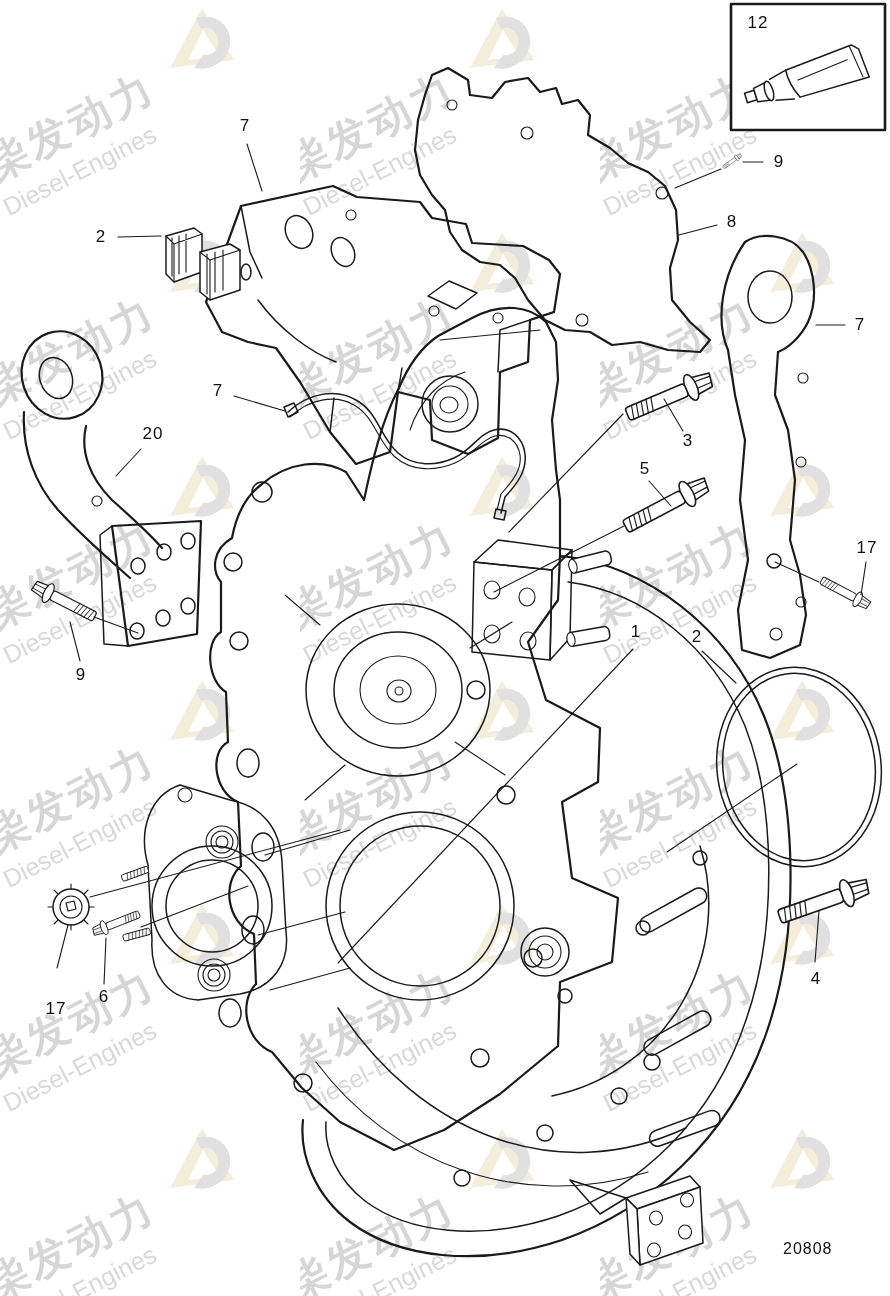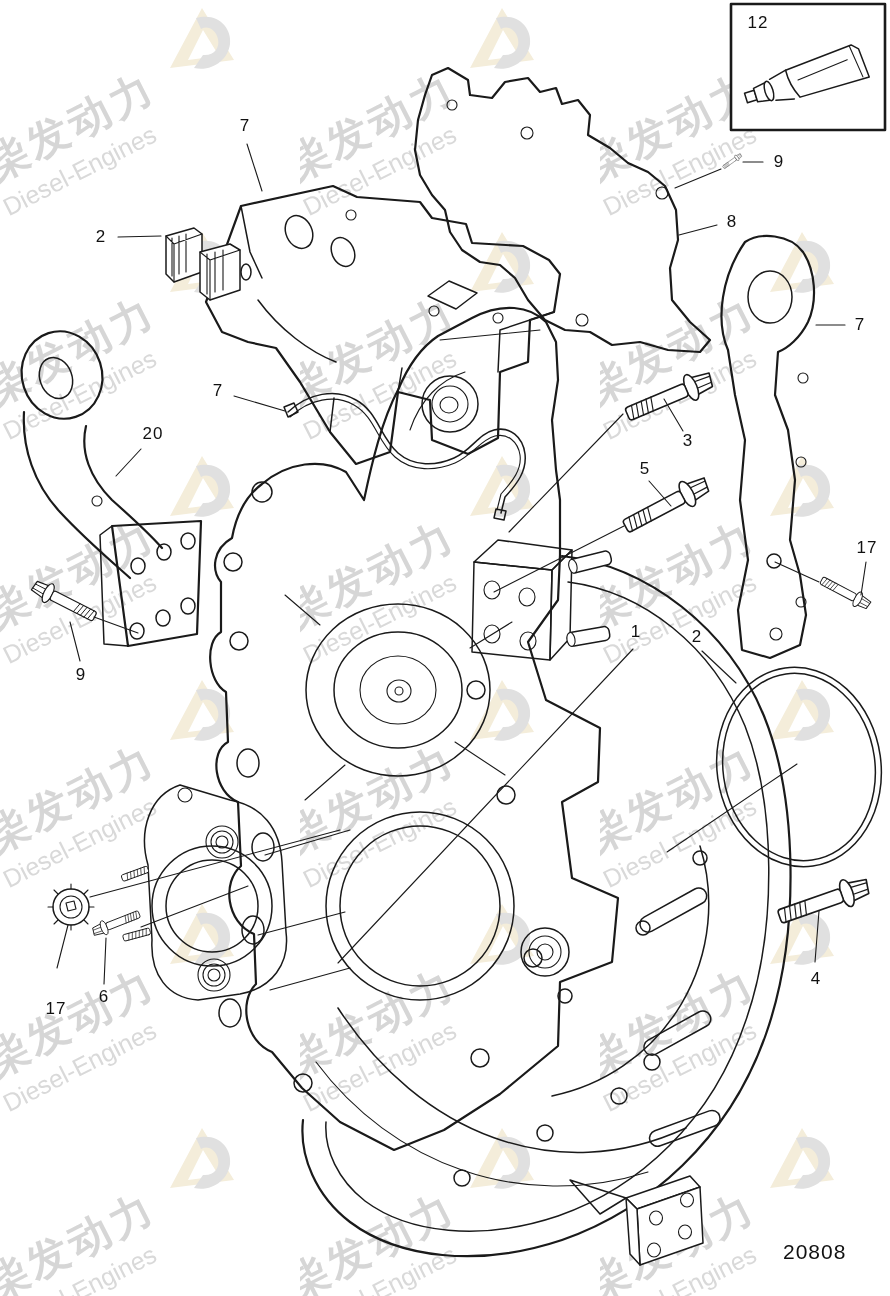--- a/index.html
+++ b/index.html
@@ -12,21 +12,21 @@
   .ln{stroke:#1a1a1a;fill:none;stroke-linejoin:round;stroke-linecap:round;}
   .w2{stroke-width:2.2;}
   .w1{stroke-width:1.5;}
   .thin{stroke-width:1.1;}
   .wh{fill:#ffffff;}
   .callout{
     position:absolute;transform:translate(-50%,-50%);
     font-size:17px;color:#111111;letter-spacing:1px;white-space:nowrap;
   }
   .fig-num{
-    position:absolute;font-size:21px;color:#111111;letter-spacing:1px;
+    position:absolute;font-size:16px;color:#111111;letter-spacing:1px;
   }
 </style>
 </head>
 <body>
 
 <div class="stage">
 
   <svg class="art" width="890" height="1296" viewBox="0 0 890 1296">
     <defs>
 

